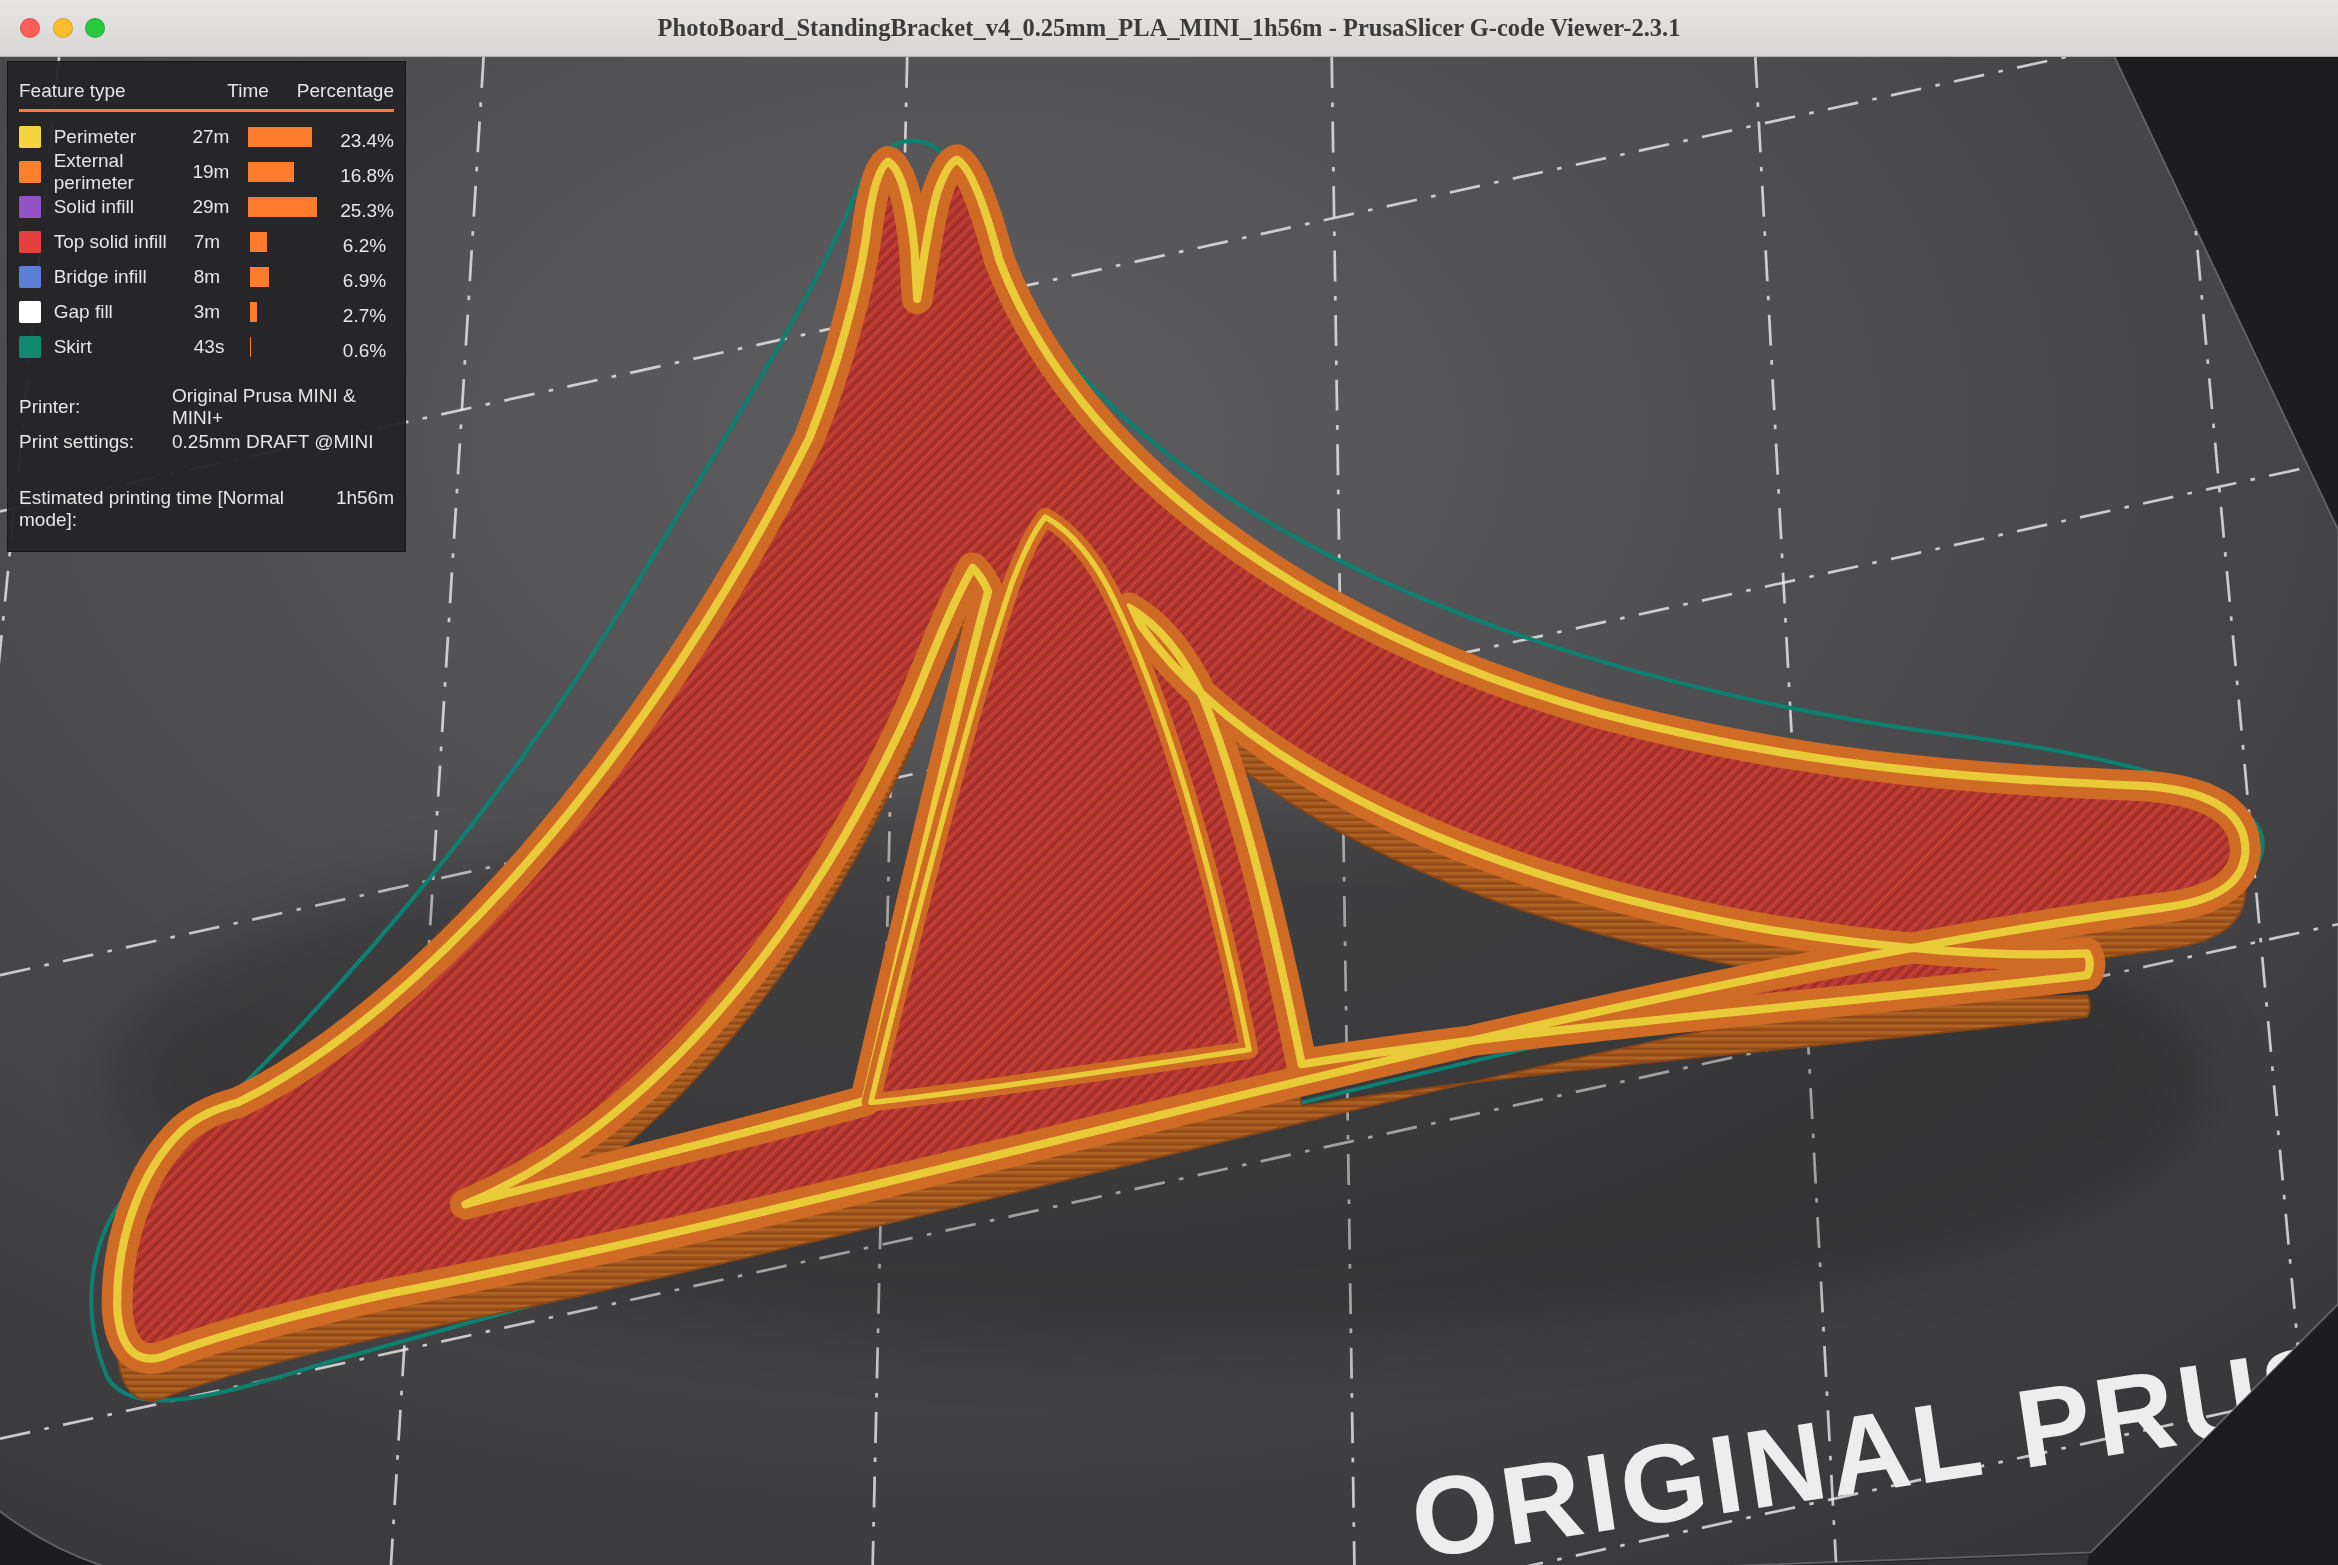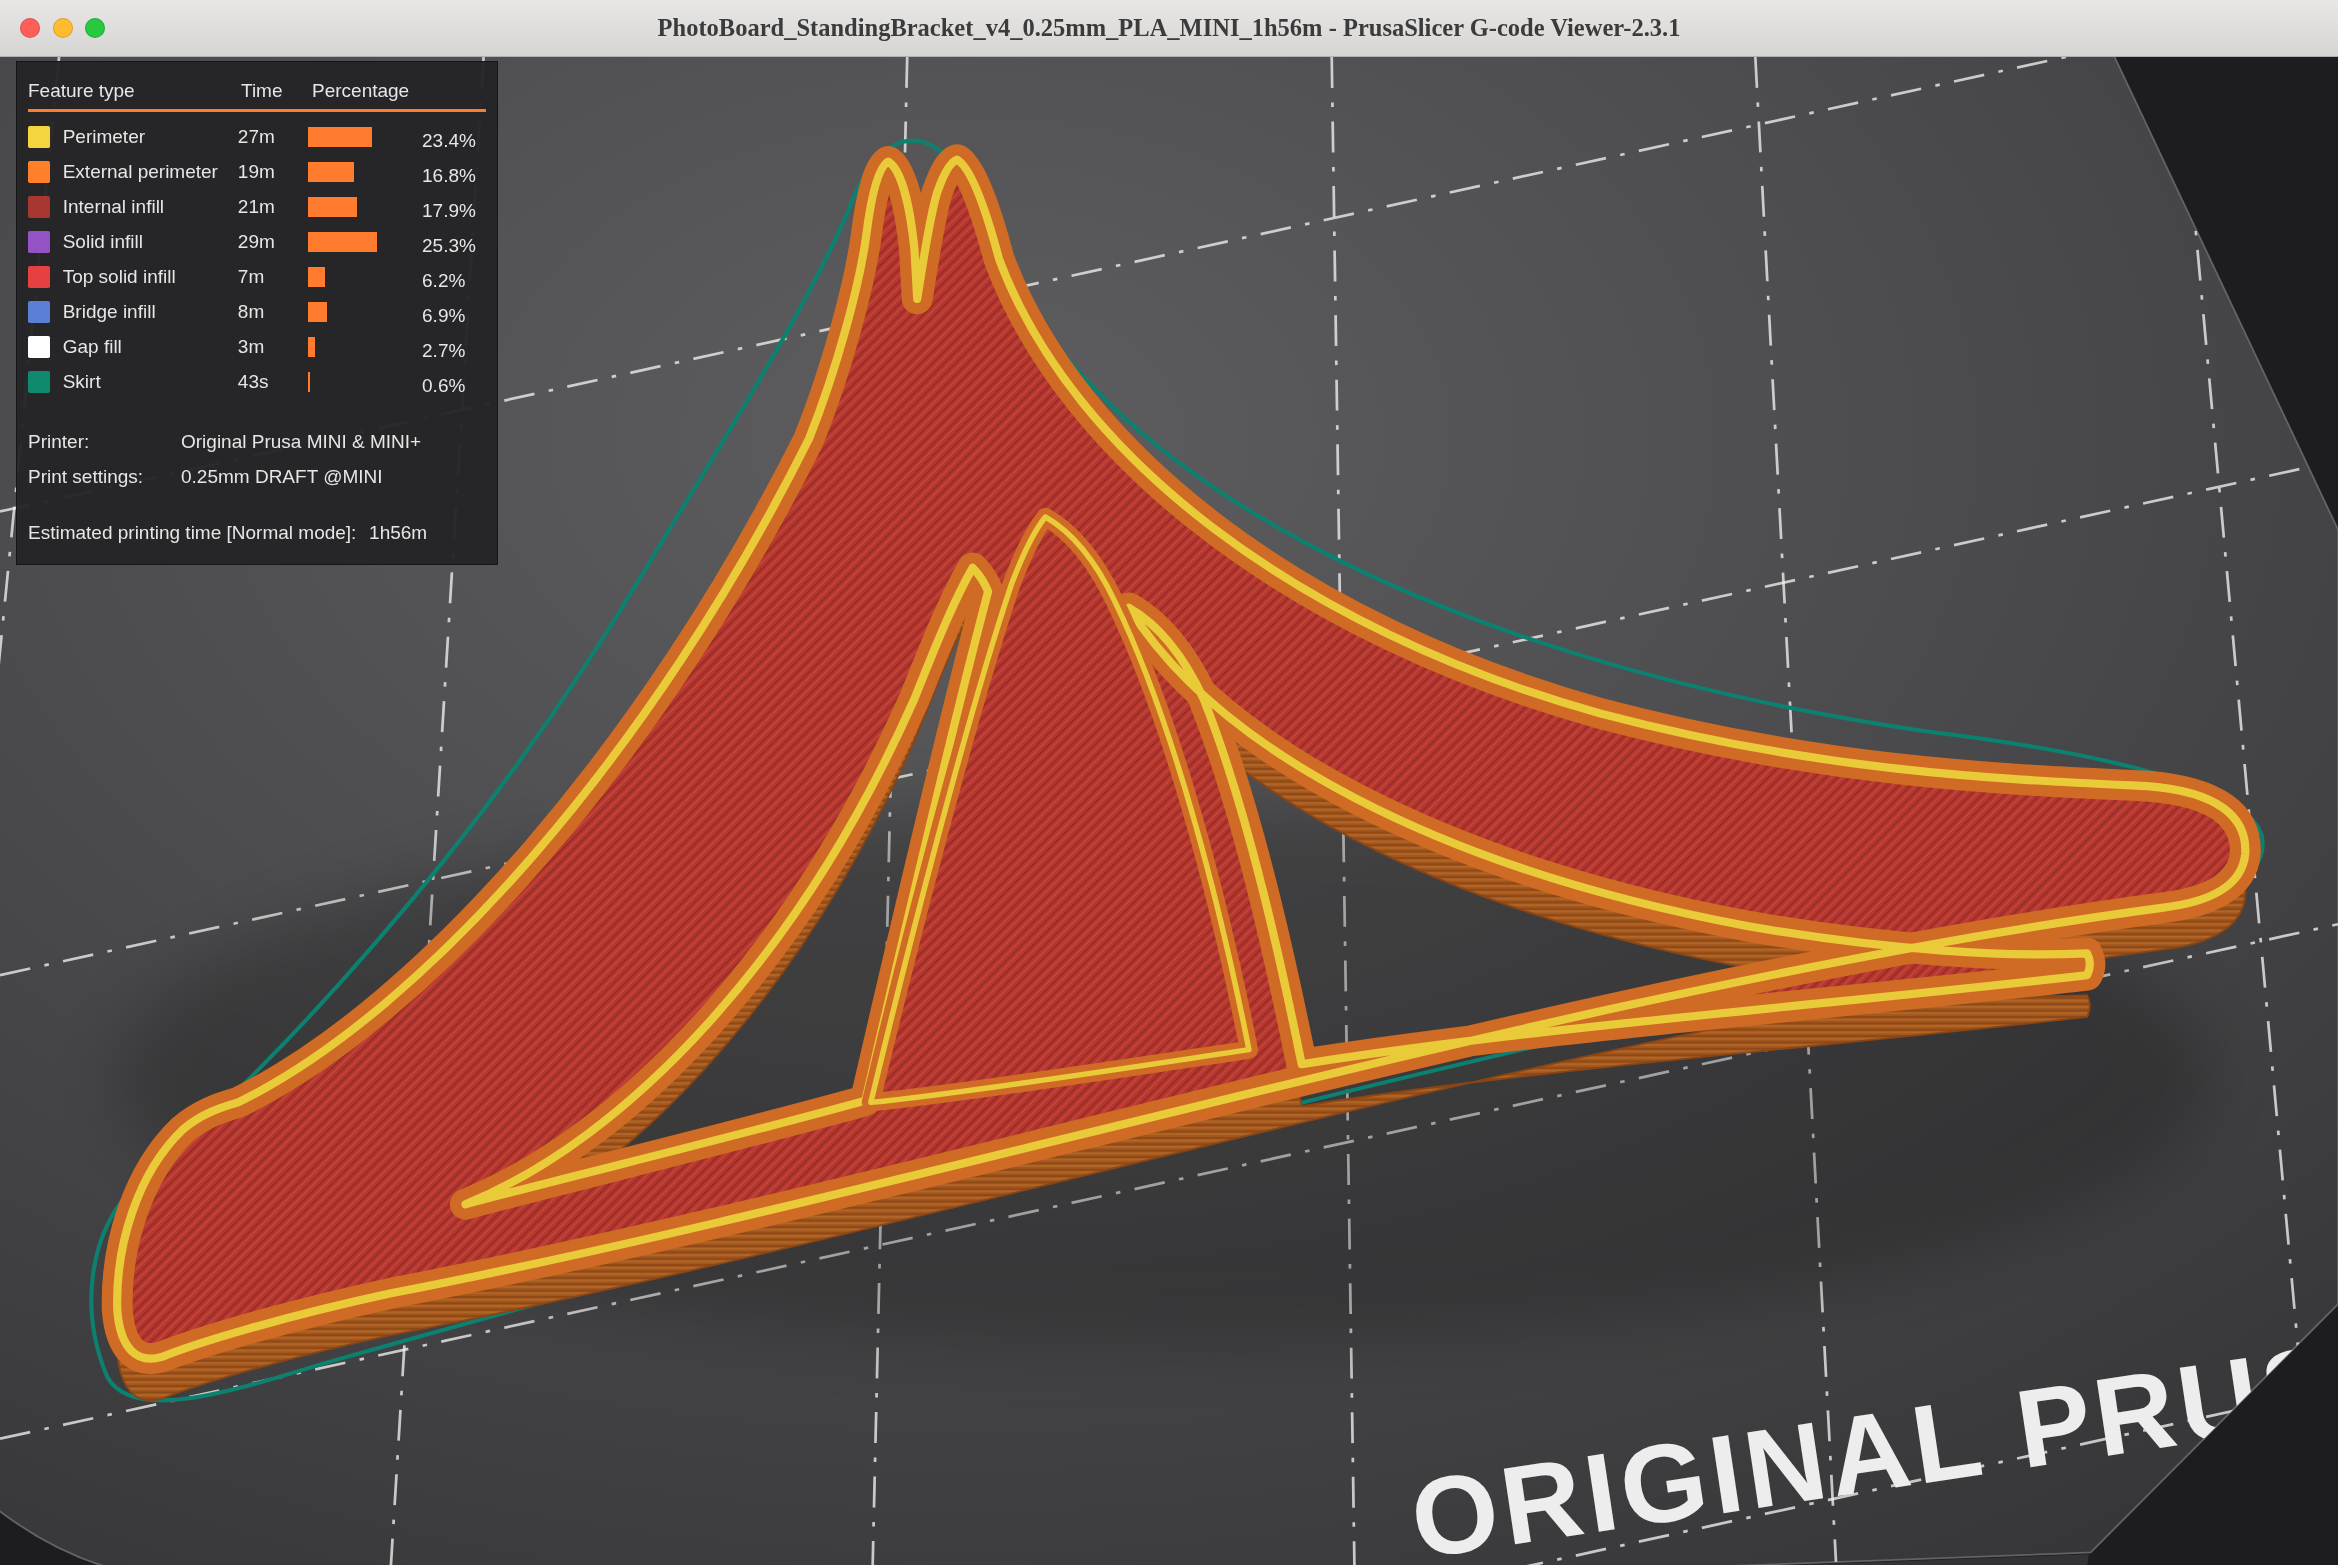--- a/index.html
+++ b/index.html
@@ -14,21 +14,21 @@
   .tl.yellow{background:#febc2e;}
   .tl.green{background:#28c841;}
   .title{flex:1;text-align:center;font-size:24.5px;font-weight:bold;color:#3b3b3b;
          white-space:nowrap;overflow:hidden;}
   
   .viewport{position:relative;width:2338px;height:1509px;}
   svg.scene{position:absolute;left:0;top:0;width:2338px;height:1509px;display:block;}
   .bed-label-text{font-family:"Liberation Sans",sans-serif;font-size:122px;font-weight:800;
                   fill:#ededed;letter-spacing:5px;}
   
-  .legend{position:absolute;left:16px;top:3.6px;width:482px;box-sizing:border-box;
+  .legend{position:absolute;left:7px;top:3.6px;width:399px;box-sizing:border-box;
           background:rgba(36,36,38,0.96);color:#e6e6e6;font-size:19px;
           padding:12.7px 11px 20px 11px;border:0.9px solid #161618;}
   .legend-header{display:flex;align-items:center;height:33px;}
   .col-feature{width:213px;}
   .col-time{width:71px;}
   .col-pct{flex:1;}
   .legend-underline{height:2.7px;background:var(--accent-orange,#ff7b2d);margin:1.8px 0 7.3px 0;}
   .legend-row{display:flex;align-items:center;height:35px;}
   .swatch{width:22px;height:22px;margin-right:12.7px;flex:0 0 auto;border-radius:1.8px;}
   .row-label{width:178px;}
@@ -210,29 +210,20 @@
   <div class="legend-row">
     <span class="swatch" style="background: rgb(255, 127, 42);"></span>
     <span class="row-label">External perimeter</span>
     <span class="row-time">19m</span>
     <span class="row-barbox">
       <span class="row-bar" style="width: 46px;"></span>
     </span>
     <span class="row-pct">16.8%</span>
   </div>
 
-  <div class="legend-row">
-    <span class="swatch" style="background: rgb(168, 55, 50);"></span>
-    <span class="row-label">Internal infill</span>
-    <span class="row-time">21m</span>
-    <span class="row-barbox">
-      <span class="row-bar" style="width: 49px;"></span>
-    </span>
-    <span class="row-pct">17.9%</span>
-  </div>
 
   <div class="legend-row">
     <span class="swatch" style="background: rgb(148, 83, 197);"></span>
     <span class="row-label">Solid infill</span>
     <span class="row-time">29m</span>
     <span class="row-barbox">
       <span class="row-bar" style="width: 69px;"></span>
     </span>
     <span class="row-pct">25.3%</span>
   </div>

